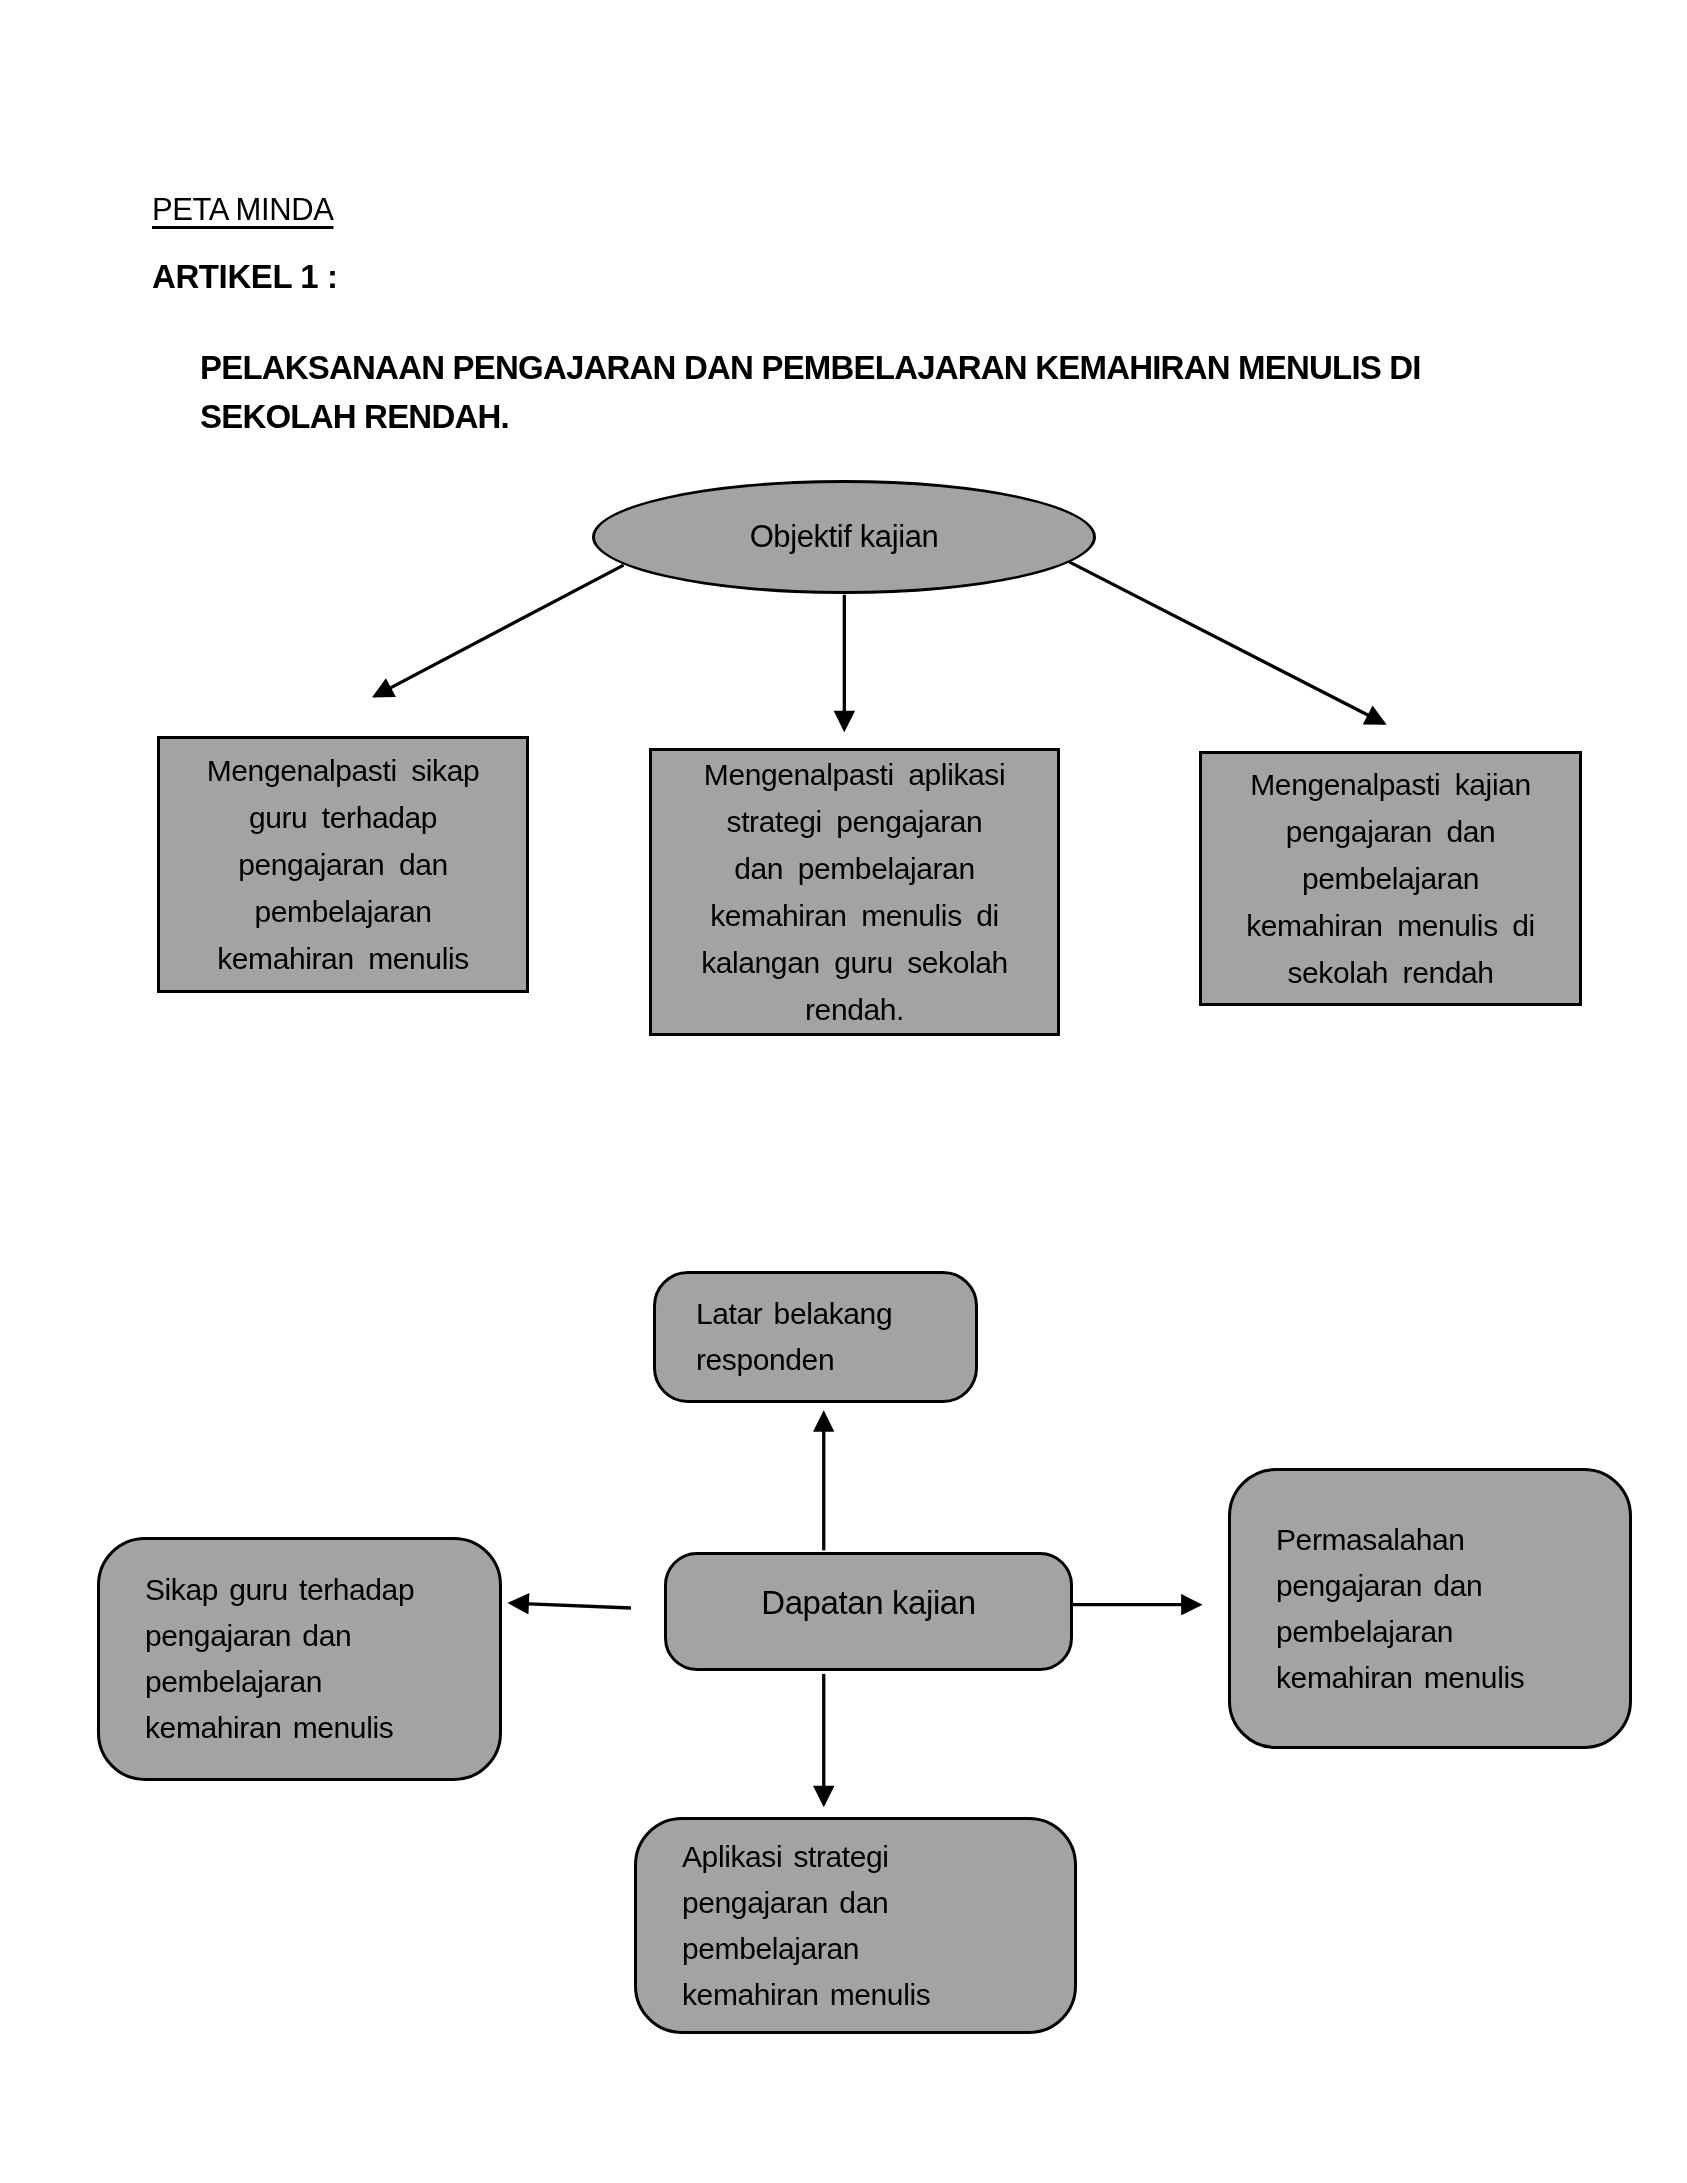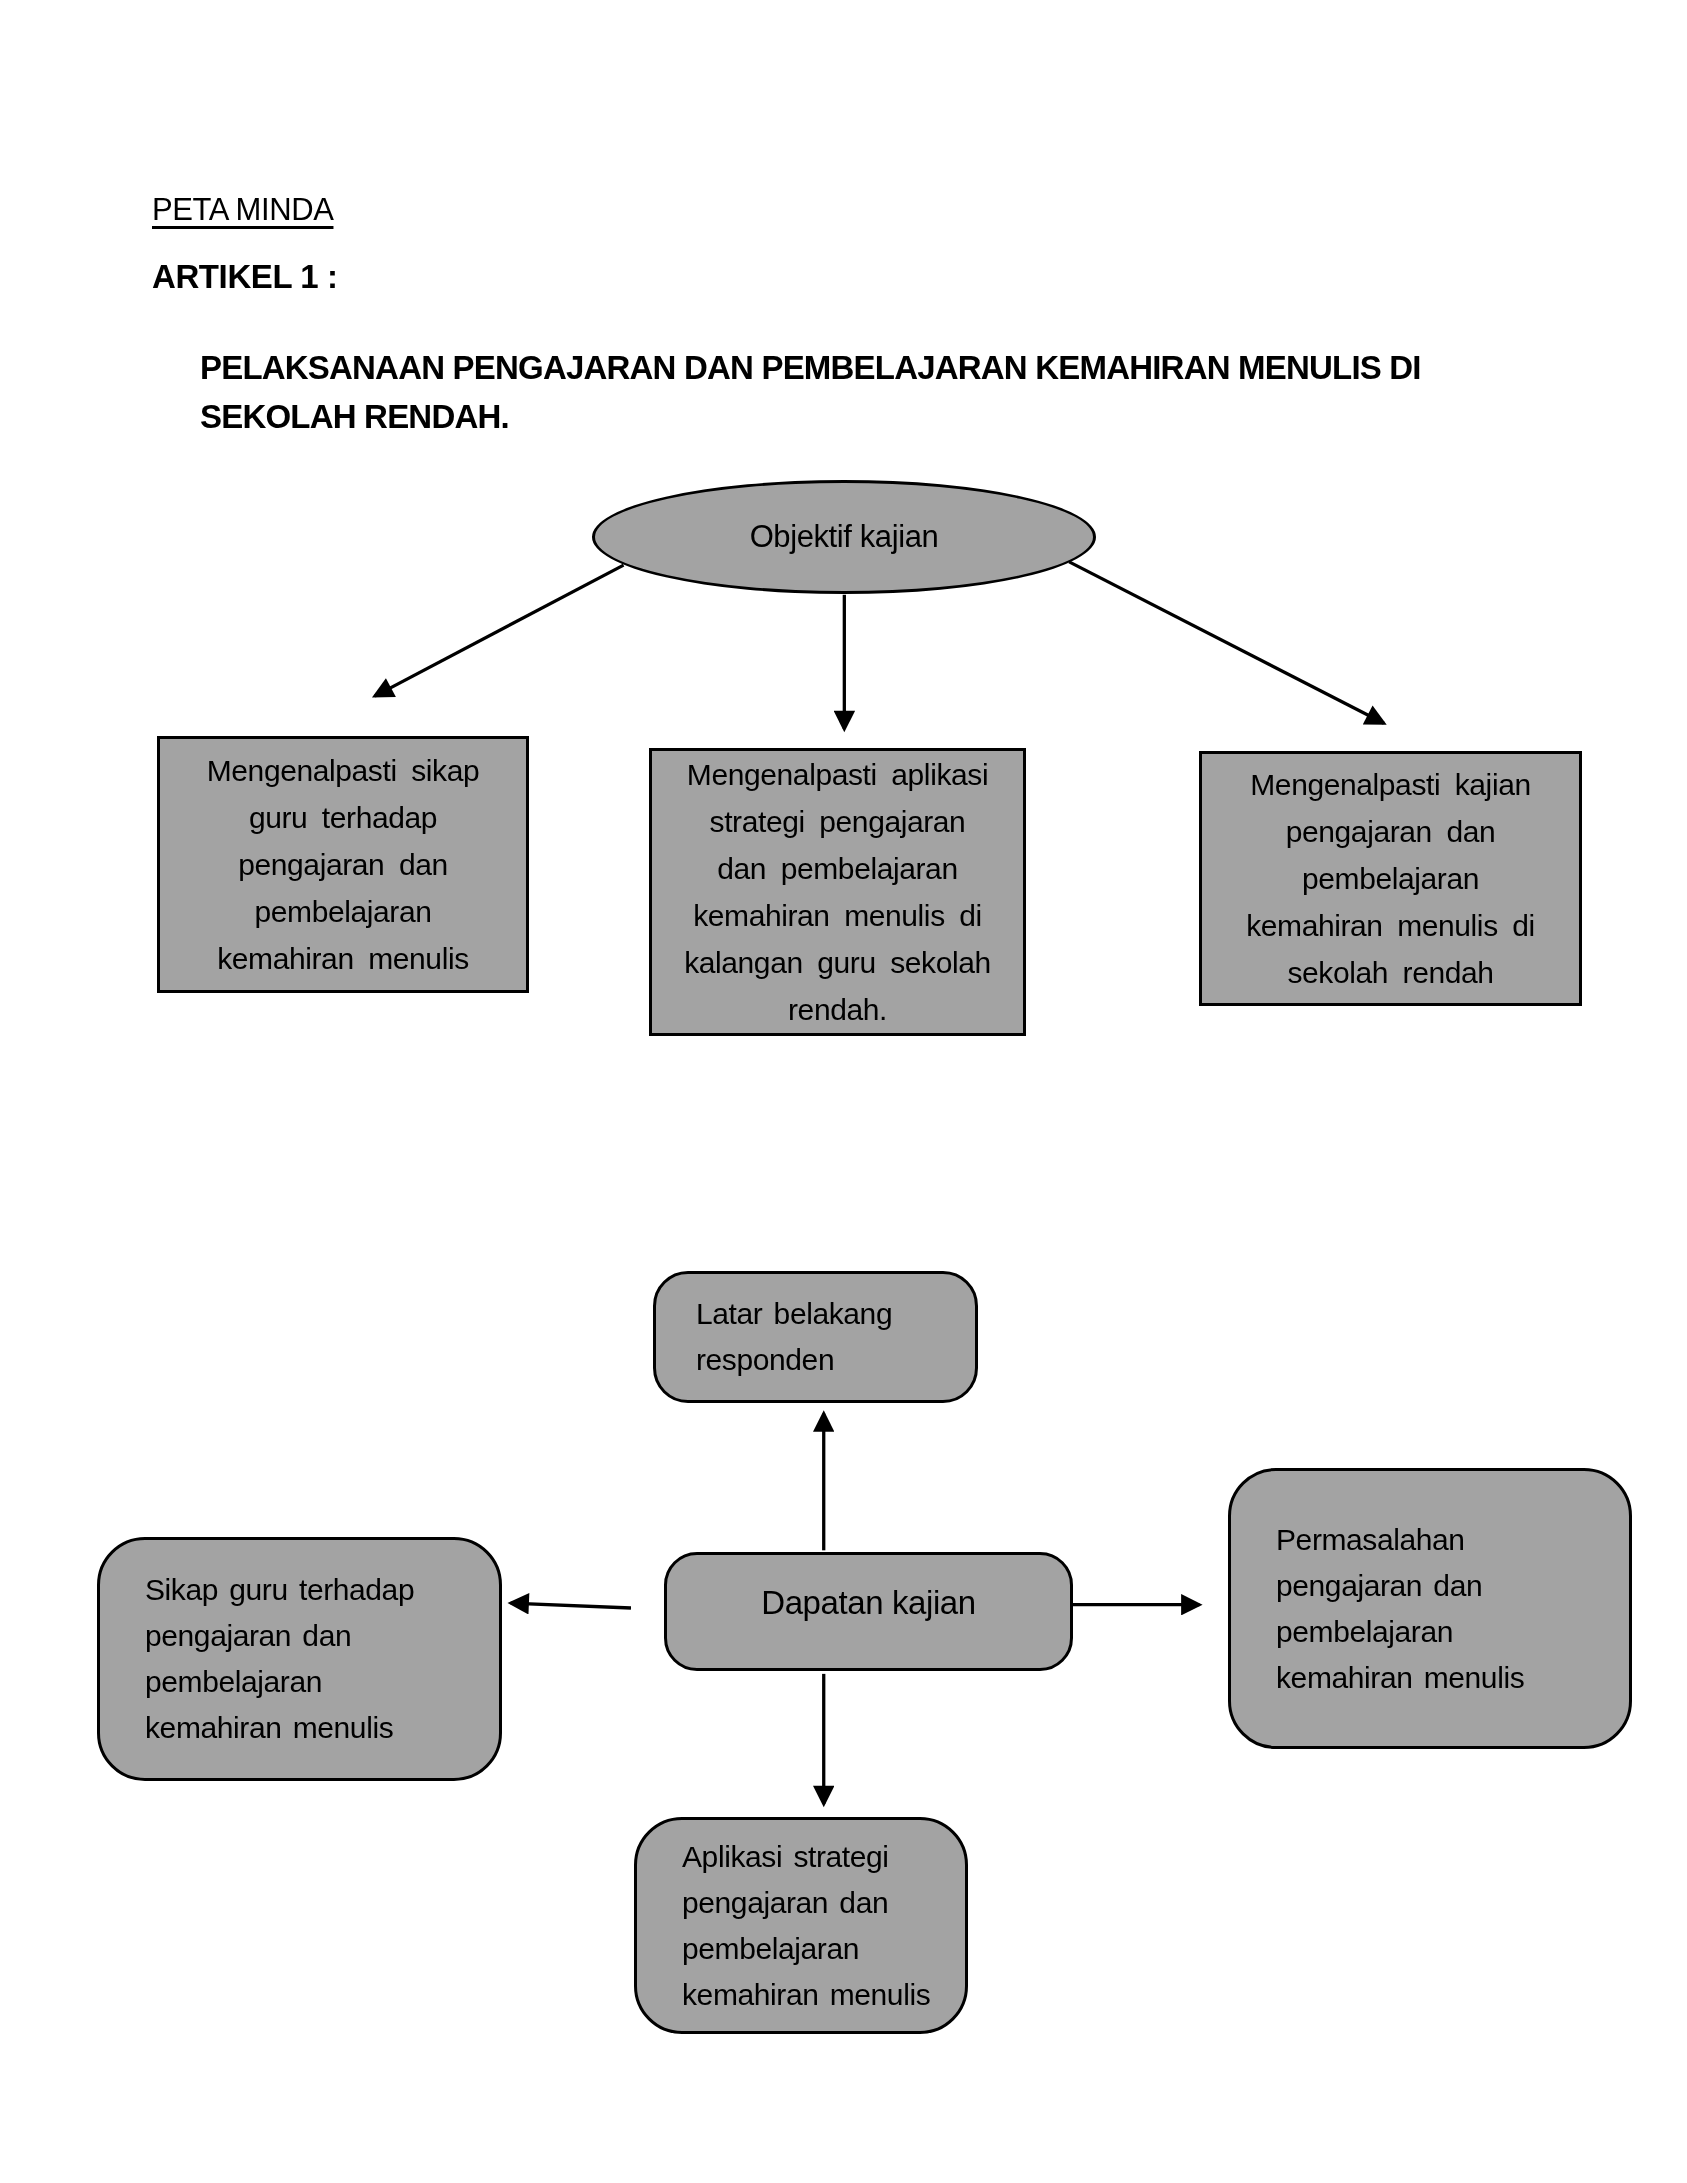--- a/index.html
+++ b/index.html
@@ -53,21 +53,21 @@
     font-size: 31px;
     letter-spacing: -0.4px;
   }
   .rbox {
     font-size: 30px;
     line-height: 47px;
     word-spacing: 6.6px;
     letter-spacing: -0.4px;
   }
   .box-left   { left: 157px;  top: 736px; width: 372px; height: 257px; }
-  .box-center { left: 649px;  top: 748px; width: 377px; height: 288px; }
+  .box-center { left: 649px;  top: 748px; width: 411px; height: 288px; }
   .box-right  { left: 1199px; top: 751px; width: 383px; height: 255px; }
   .round {
     font-size: 30px;
     line-height: 46px;
     letter-spacing: -0.4px;
     word-spacing: 3.3px;
     justify-content: flex-start;
     text-align: left;
   }
   .box-latar {
@@ -83,21 +83,21 @@
   }
   .box-sikap {
     left: 97px; top: 1493px; width: 405px; height: 244px;
     border-radius: 48px; padding-left: 45px; padding-right: 12.4px; margin-top: 44px;
   }
   .box-permasalahan {
     left: 1228px; top: 1468px; width: 404px; height: 281px;
     border-radius: 48px; padding-left: 45px; padding-right: 12.4px;
   }
   .box-aplikasi {
-    left: 634px; top: 1817px; width: 334px; height: 217px;
+    left: 634px; top: 1817px; width: 443px; height: 217px;
     border-radius: 48px; padding-left: 45px; padding-right: 12.4px;
   }
   .arrows {
     position: absolute;
     left: 0; top: 0;
     pointer-events: none;
   }
   .arrows line { stroke: #000; stroke-width: 4; }
 </style>
 </head>

